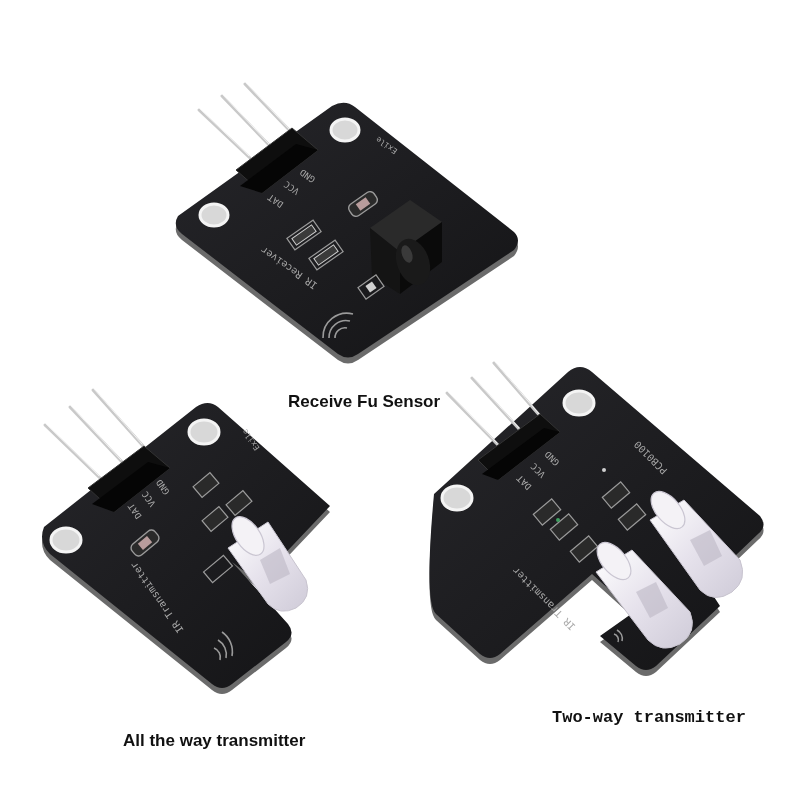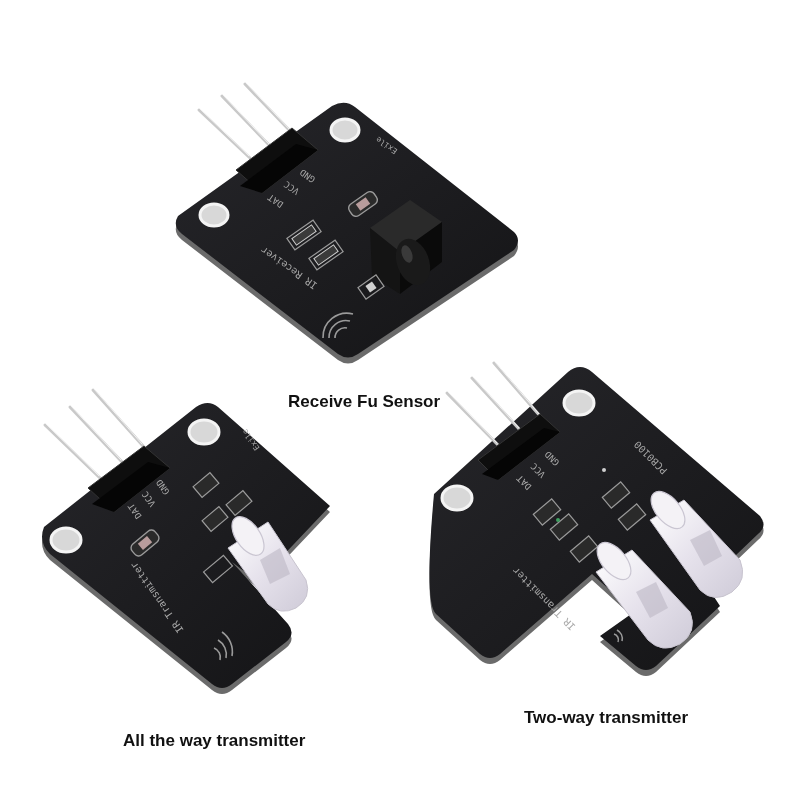--- a/index.html
+++ b/index.html
@@ -164,13 +164,13 @@
     </g>
     <g transform="translate(618,642)">
       <path class="silk" d="M0,0 A6,6 0 0 0 -4,-8"></path>
       <path class="silk" d="M4,-1 A10,10 0 0 0 -1,-12"></path>
     </g>
   </g>
 </svg>
 
 <div class="caption" style="left:278px; top:392px;margin-left:10px;">Receive Fu Sensor</div>
 <div class="caption" style="left:103px; top:731px;margin-left:20px;">All the way transmitter</div>
-<div class="caption" style="left:524px; top:708px;">Two-way transmitter</div>
+<div class="caption" style="left:552px; top:708px;font-family:Liberation Mono, monospace;">Two-way transmitter</div>
 
 </body></html>

